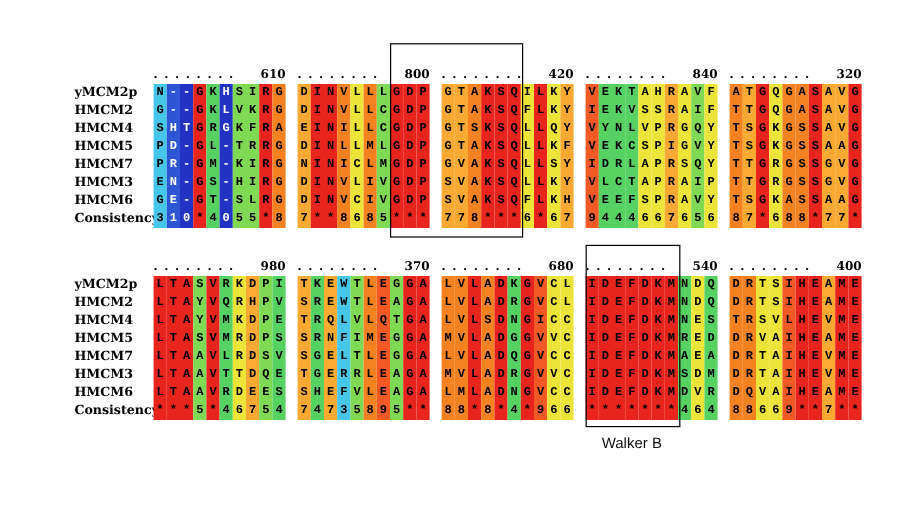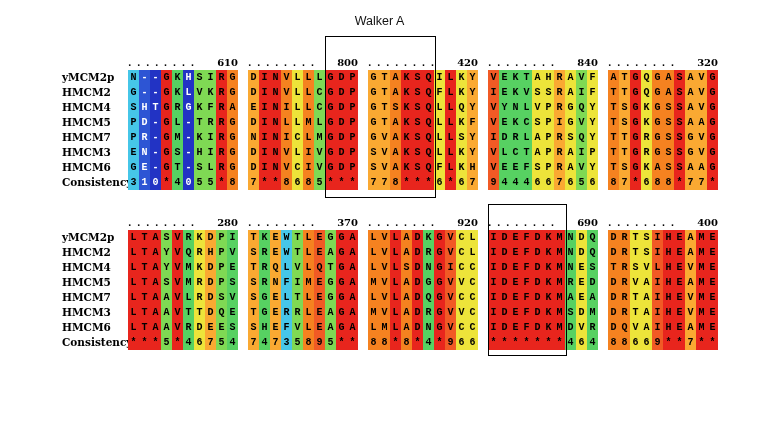--- a/index.html
+++ b/index.html
@@ -22,21 +22,20 @@
   #boxA{left:325px;top:36px;width:109px;height:160px;}
   #boxB{left:488px;top:204px;width:77px;height:150px;}
   .walker-label{position:absolute;font-family:"Liberation Sans",sans-serif;font-size:12.5px;color:#111;text-align:center;}
   #walkerA{left:295px;top:14px;width:169px;}
   #walkerB{left:458px;top:362px;width:137px;}
 </style>
 </head>
 <body>
 
 <div class="canvas">
-  <div class="walker-label" id="walkerA">Walker A</div>
   <div class="box" id="boxA"></div>
 
   <div class="block" id="block0">
       <div class="row ruler">
         <div class="label"></div>
         <div class="rgrp">
           <span class="dots">. . . . . . . .</span>
           <span class="rnum">610</span>
         </div>
         <div class="rgrp">
@@ -559,33 +558,33 @@
           <span class="cell" style="background: rgb(250, 169, 50);">7</span>
           <span class="cell" style="background: rgb(232, 37, 29);">*</span>
         </div>
       </div>
     </div>
   <div class="block" id="block1">
       <div class="row ruler">
         <div class="label"></div>
         <div class="rgrp">
           <span class="dots">. . . . . . . .</span>
-          <span class="rnum">280</span>
+          <span class="rnum">980</span>
         </div>
         <div class="rgrp">
           <span class="dots">. . . . . . . .</span>
           <span class="rnum">370</span>
         </div>
         <div class="rgrp">
           <span class="dots">. . . . . . . .</span>
-          <span class="rnum">920</span>
+          <span class="rnum">680</span>
         </div>
         <div class="rgrp">
           <span class="dots">. . . . . . . .</span>
-          <span class="rnum">690</span>
+          <span class="rnum">540</span>
         </div>
         <div class="rgrp">
           <span class="dots">. . . . . . . .</span>
           <span class="rnum">400</span>
         </div>
       </div>
       <div class="row">
         <div class="label">yMCM2p</div>
         <div class="grp">
           <span class="cell" style="background: rgb(232, 37, 29);">L</span>
@@ -1085,13 +1084,14 @@
           <span class="cell" style="background: rgb(232, 37, 29);">*</span>
           <span class="cell" style="background: rgb(232, 37, 29);">*</span>
           <span class="cell" style="background: rgb(250, 169, 50);">7</span>
           <span class="cell" style="background: rgb(232, 37, 29);">*</span>
           <span class="cell" style="background: rgb(232, 37, 29);">*</span>
         </div>
       </div>
     </div>
 
   <div class="box" id="boxB"></div>
+  <div class="walker-label" id="walkerB">Walker B</div>
 </div>
 
 </body></html>

